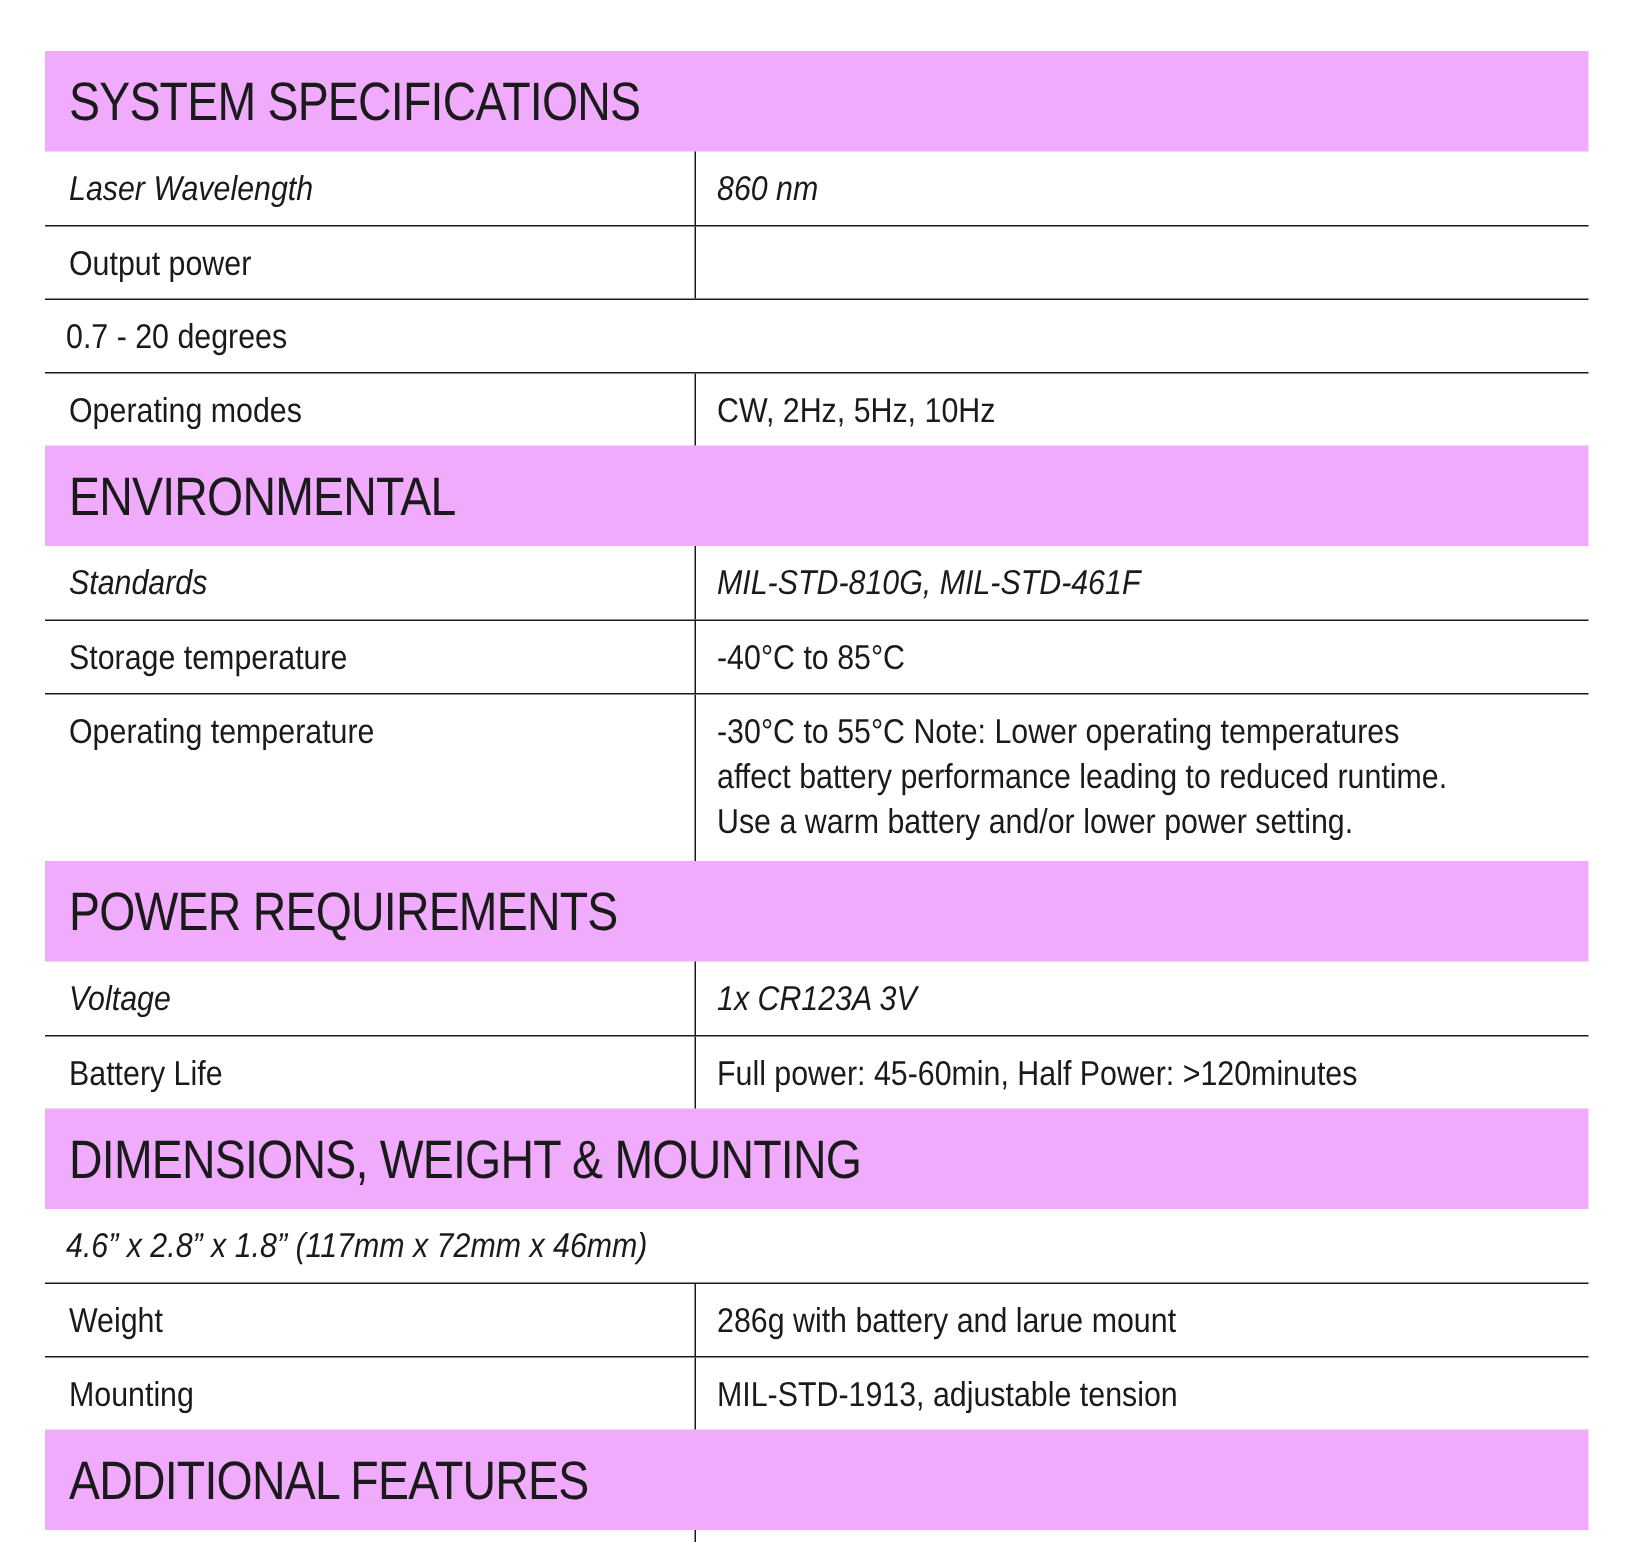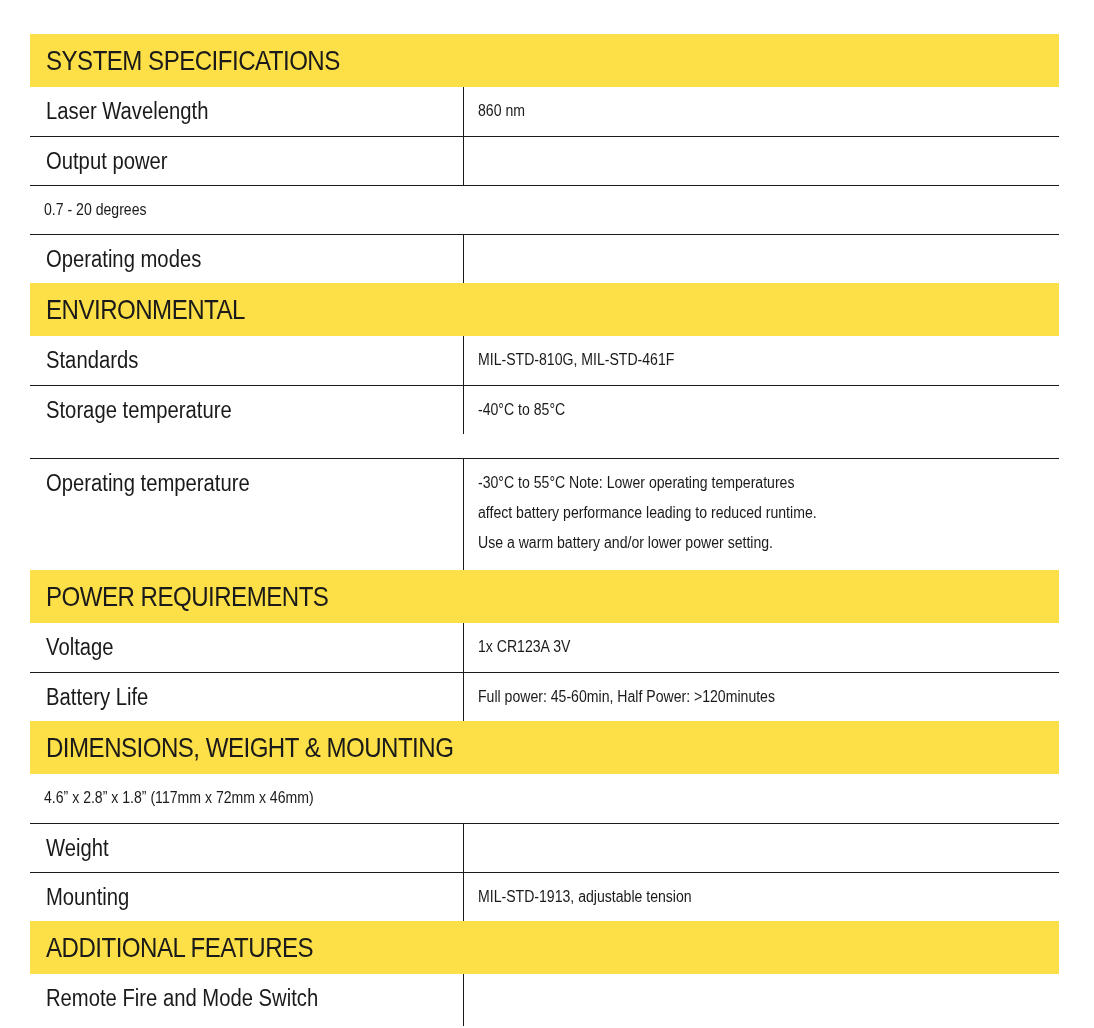--- a/index.html
+++ b/index.html
@@ -1,28 +1,28 @@
 <!DOCTYPE html>
 <html><head>
   <meta charset="utf-8">
   <style>
     html, body { margin: 0; padding: 0; background: #ffffff; }
     body { width: 1094px; height: 1028px; position: relative; overflow: hidden;
            font-family: "Liberation Sans", "DejaVu Sans", sans-serif; color: #1a1a1a; }
     .table { position: absolute; left: 30px; top: 34px; width: 1029px; }
-    .section-header { background: #fde047; height: 53px; display: flex; align-items: center;
-      padding-left: 16px; font-size: 28px; letter-spacing: -0.6px; transform-origin: left; }
+    .section-header { background: #f0abfc; height: 67px; display: flex; align-items: center;
+      padding-left: 16px; font-size: 36px; letter-spacing: -0.6px; transform-origin: left; }
     .section-header span { display: inline-block; transform: scaleX(0.86); transform-origin: left center; white-space: nowrap; }
     .row { display: flex; border-top: 1.5px solid #1a1a1a; }
-    .section-header + .row { border-top: none; }
+    .section-header + .row { border-top: none; font-style: italic; }
     .cell-label { width: 434px; flex: none; border-right: 1.5px solid #1a1a1a; padding: 9px 0 0 16px; box-sizing: border-box; font-size: 23px; line-height: 30px; }
-    .cell-value { flex: 1; padding: 9px 16px 0 14px; box-sizing: border-box; font-size: 16px; line-height: 30px; }
+    .cell-value { flex: 1; padding: 9px 16px 0 14px; box-sizing: border-box; font-size: 23px; line-height: 30px; }
     .cell-label span, .cell-value span { display: inline-block; transform: scaleX(0.88); transform-origin: left center; white-space: nowrap; }
     .row { min-height: 49px; box-sizing: border-box; }
-    .row.tall { height: 112px; margin-top: 24px; }
+    .row.tall { height: 112px; }
     .multi span { display: block; white-space: pre-line; transform: scaleX(0.88); transform-origin: left top; width: 640px; }
   </style>
 </head>
 <body>
 
 <div class="table">
 
   <div class="section-header">
       <span>SYSTEM SPECIFICATIONS</span>
     </div>
@@ -31,20 +31,21 @@
       <div class="cell-value"><span>860 nm</span></div>
     </div>
   <div class="row">
       <div class="cell-label"><span>Output power</span></div>
     </div>
   <div class="row">
       <div class="cell-value"><span>0.7 - 20 degrees</span></div>
     </div>
   <div class="row">
       <div class="cell-label"><span>Operating modes</span></div>
+      <div class="cell-value"><span>CW, 2Hz, 5Hz, 10Hz</span></div>
     </div>
 
   <div class="section-header">
       <span>ENVIRONMENTAL</span>
     </div>
   <div class="row">
       <div class="cell-label"><span>Standards</span></div>
       <div class="cell-value"><span>MIL-STD-810G, MIL-STD-461F</span></div>
     </div>
   <div class="row">
@@ -73,20 +74,21 @@
     </div>
 
   <div class="section-header">
       <span>DIMENSIONS, WEIGHT &amp; MOUNTING</span>
     </div>
   <div class="row">
       <div class="cell-value"><span>4.6” x 2.8” x 1.8” (117mm x 72mm  x 46mm)</span></div>
     </div>
   <div class="row">
       <div class="cell-label"><span>Weight</span></div>
+      <div class="cell-value"><span>286g with battery and larue mount</span></div>
     </div>
   <div class="row">
       <div class="cell-label"><span>Mounting</span></div>
       <div class="cell-value"><span>MIL-STD-1913, adjustable tension</span></div>
     </div>
 
   <div class="section-header">
       <span>ADDITIONAL FEATURES</span>
     </div>
   <div class="row" style="height:52px">

